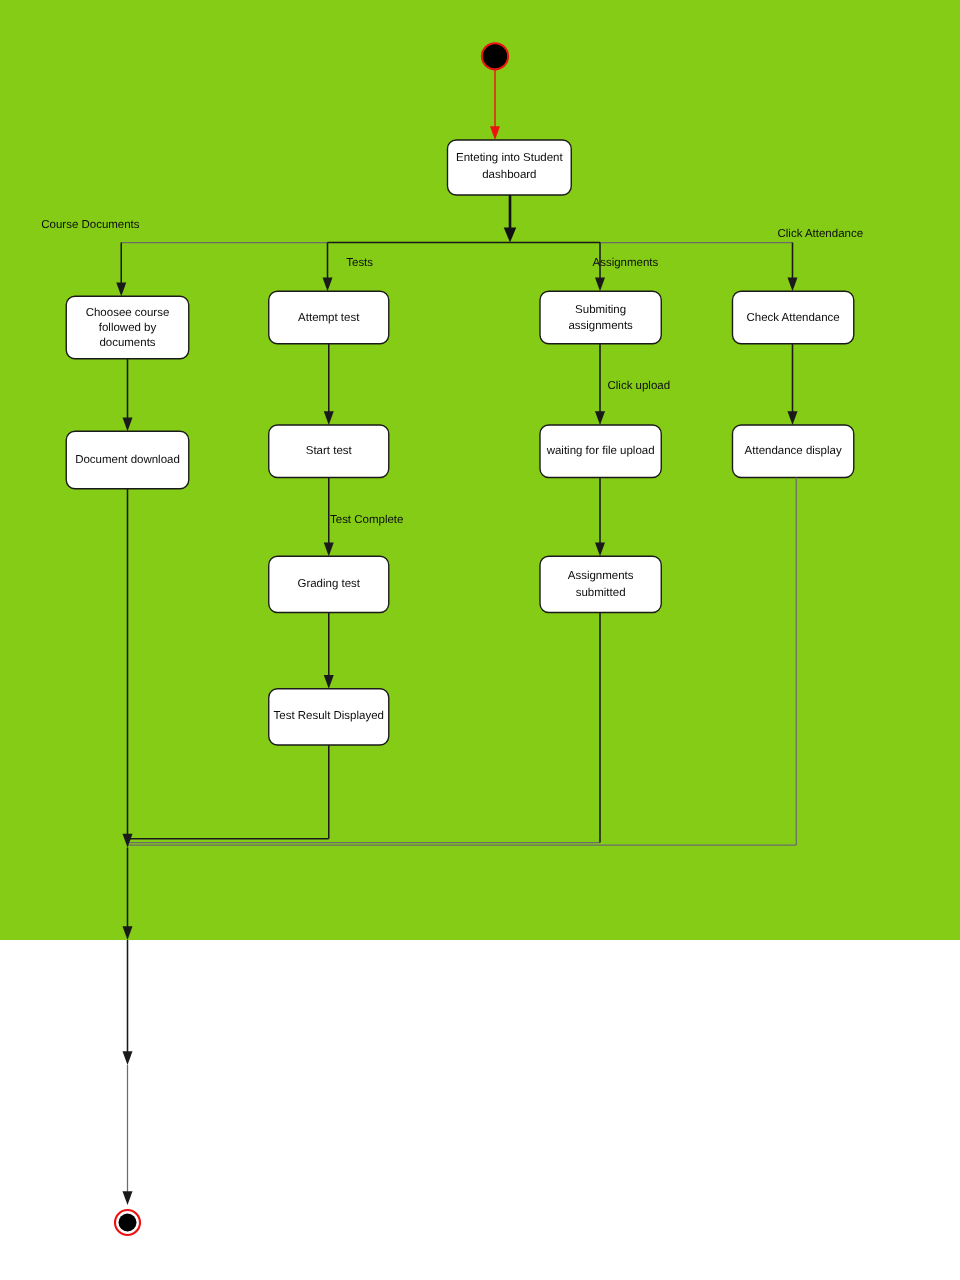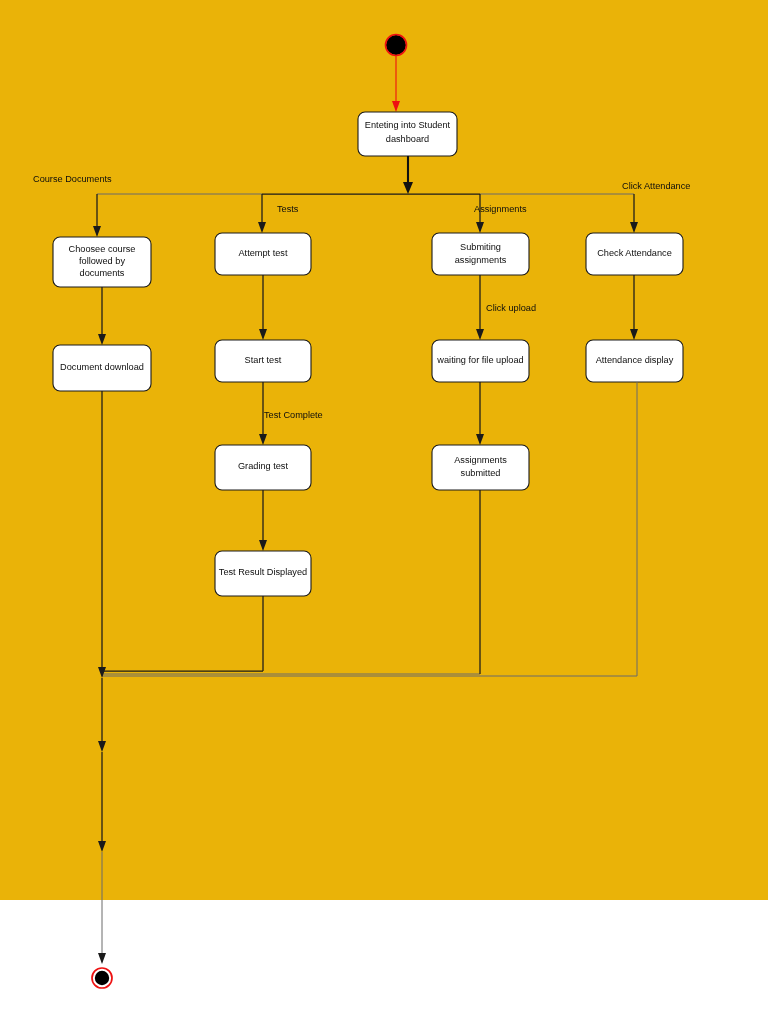--- a/index.html
+++ b/index.html
@@ -10,22 +10,22 @@
   }
   body {
     width: 768px;
     height: 1024px;
     overflow: hidden;
     font-family: "Liberation Sans", sans-serif;
   }
   #diagram-canvas {
     position: relative;
     width: 768px;
-    height: 900px;
-    background: #eab308;
+    height: 752px;
+    background: #84cc16;
   }
   svg.flow-svg {
     position: absolute;
     top: 0;
     left: 0;
     width: 768px;
     height: 1024px;
     display: block;
   }
   .node-box {

